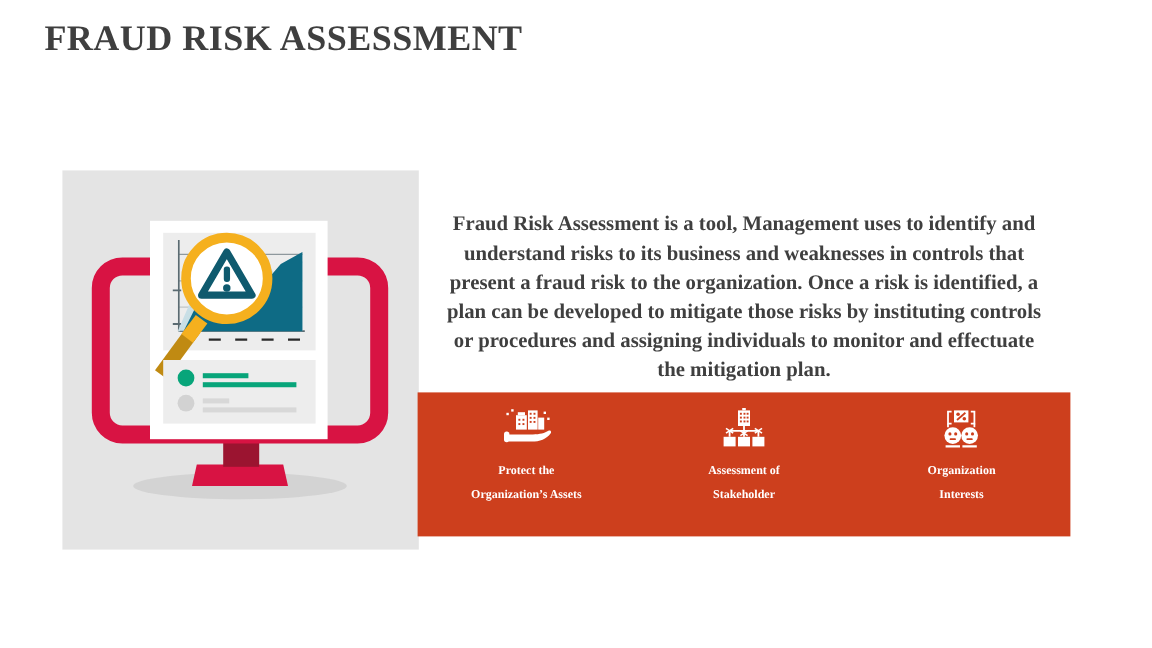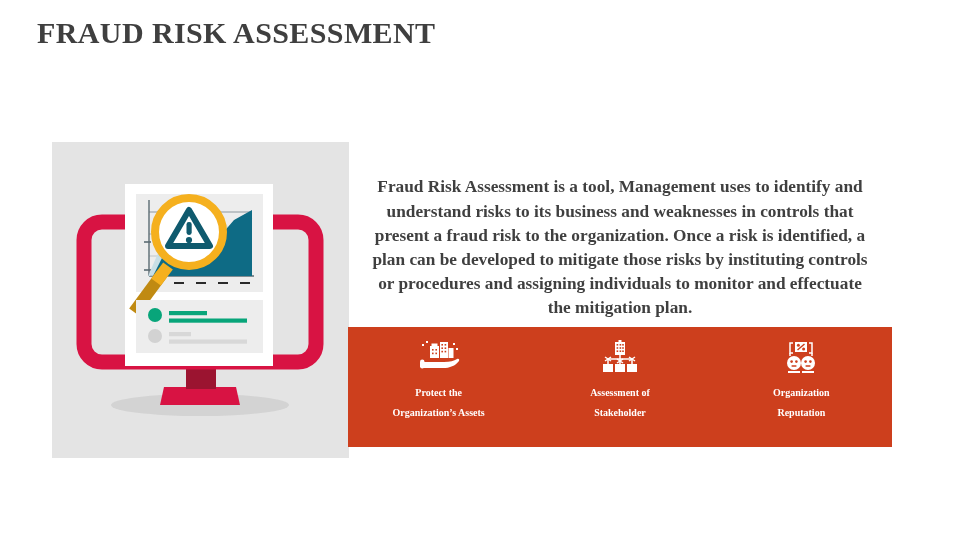--- a/index.html
+++ b/index.html
@@ -278,16 +278,16 @@
         <circle cx="11.6" cy="21.6" r="1.3"></circle>
         <circle cx="16.4" cy="21.6" r="1.3"></circle>
         <rect x="11.4" y="25.2" width="5.2" height="1.5" rx="0.7"></rect>
         <circle cx="25.6" cy="21.6" r="1.3"></circle>
         <circle cx="30.4" cy="21.6" r="1.3"></circle>
         <rect x="25.4" y="25.2" width="5.2" height="1.5" rx="0.7"></rect>
       </g>
     </svg>
     <div class="benefit-label">
       <span>Organization</span><br>
-      <span>Reputation</span>
+      <span>Interests</span>
     </div>
   </div>
 </div>
 
 </body></html>

